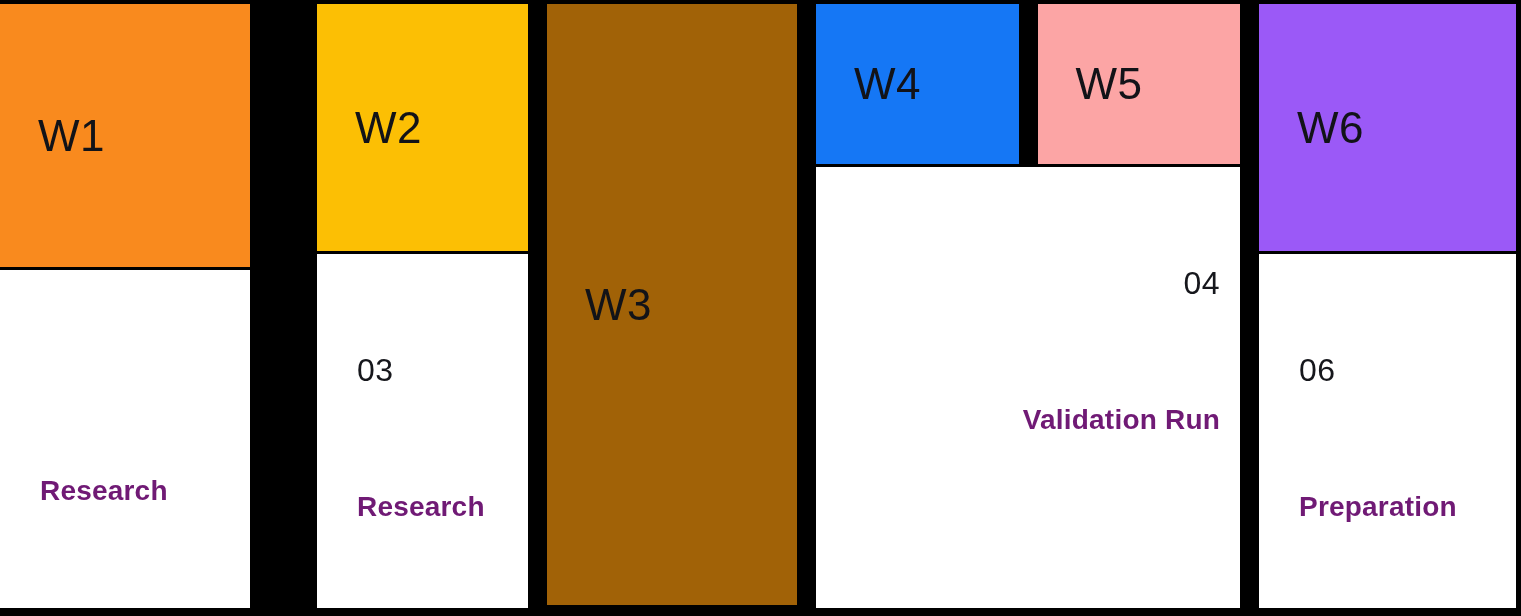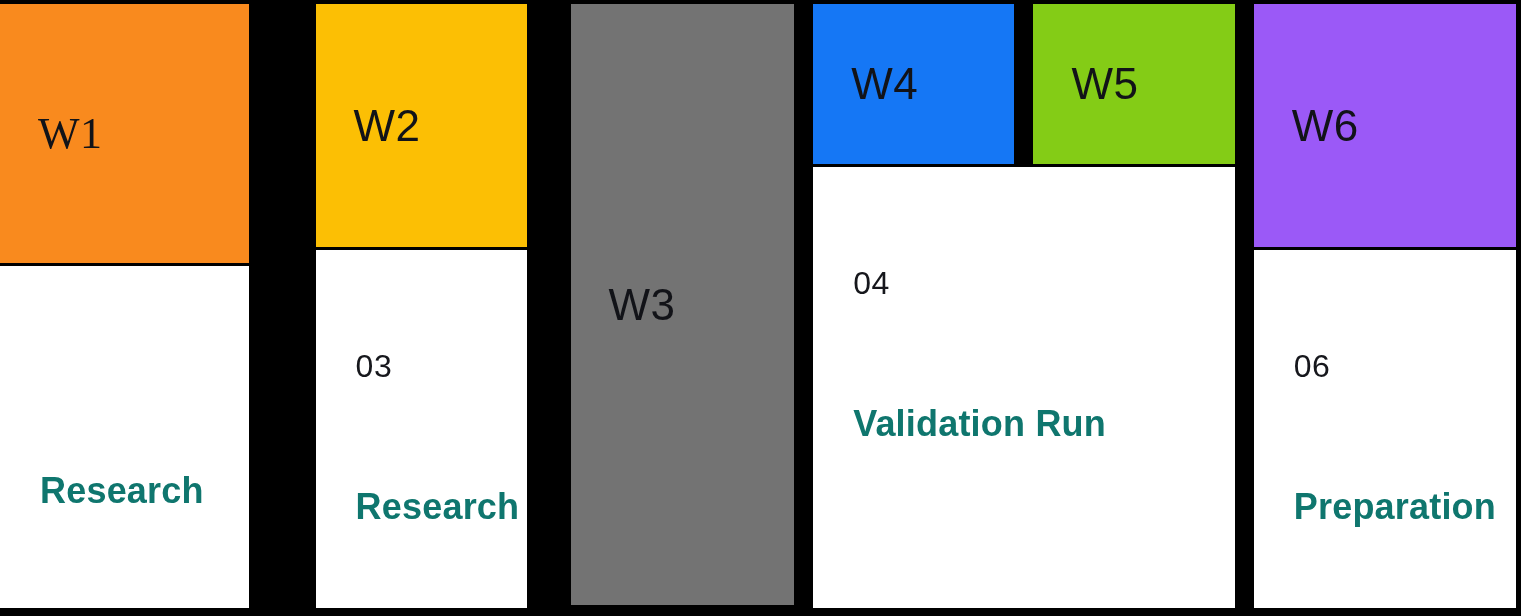--- a/index.html
+++ b/index.html
@@ -24,21 +24,21 @@
     gap: 19px;
   }
   .column {
     display: flex;
     flex-direction: column;
     height: 100%;
   }
   .col-1 { width: 250px; }
   .col-2 { width: 211px; padding-left: 48px; }
   .col-3 { width: 250px; }
-  .col-45 { width: 424px; }
+  .col-45 { width: 424px; text-align: right; }
   .col-6 { flex: 1; }
   .header-row {
     display: flex;
     gap: 19px;
     height: 160px;
     flex: 0 0 160px;
   }
   .col-header {
     height: 160px;
     flex: 1 1 auto;
@@ -64,66 +64,66 @@
   }
   .phase-number {
     font-size: 32px;
     font-weight: 400;
     line-height: 1;
     color: #16171c;
     letter-spacing: 0.5px;
   }
   .phase-label {
     margin-top: 107px;
-    font-size: 36px;
+    font-size: 28px;
     font-weight: 700;
     line-height: 1;
-    color: #0f766e;
+    color: #701a75;
     letter-spacing: 0.2px;
   }
 </style>
 </head>
 <body>
 
 <div class="board">
 
   <div class="column col-1">
-    <div class="col-header" style="background-color: rgb(249, 138, 30); font-family: Liberation Serif, serif;">
+    <div class="col-header" style="background-color: rgb(249, 138, 30);">
       <span>W1</span>
     </div>
     <div class="divider"></div>
     <div class="col-body">
       <div class="phase-label">Research</div>
     </div>
   </div>
 
   <div class="column col-2">
     <div class="col-header" style="background-color: rgb(252, 191, 4);">
       <span>W2</span>
     </div>
     <div class="divider"></div>
     <div class="col-body">
       <div class="phase-number">03</div>
       <div class="phase-label">Research</div>
     </div>
   </div>
 
   <div class="column col-3">
-    <div class="col-header" style="background-color: #737373; margin-left: 25px;">
+    <div class="col-header" style="background-color: #a16207;">
       <span>W3</span>
     </div>
     <div class="divider"></div>
   </div>
 
   <div class="column col-45">
     <div class="header-row">
       <div class="col-header" style="background-color: rgb(21, 119, 245);">
         <span>W4</span>
       </div>
-      <div class="col-header" style="background-color: #84cc16;">
+      <div class="col-header" style="background-color: #fca5a5;">
         <span>W5</span>
       </div>
     </div>
     <div class="divider"></div>
     <div class="col-body">
       <div class="phase-number">04</div>
       <div class="phase-label">Validation Run</div>
     </div>
   </div>
 

